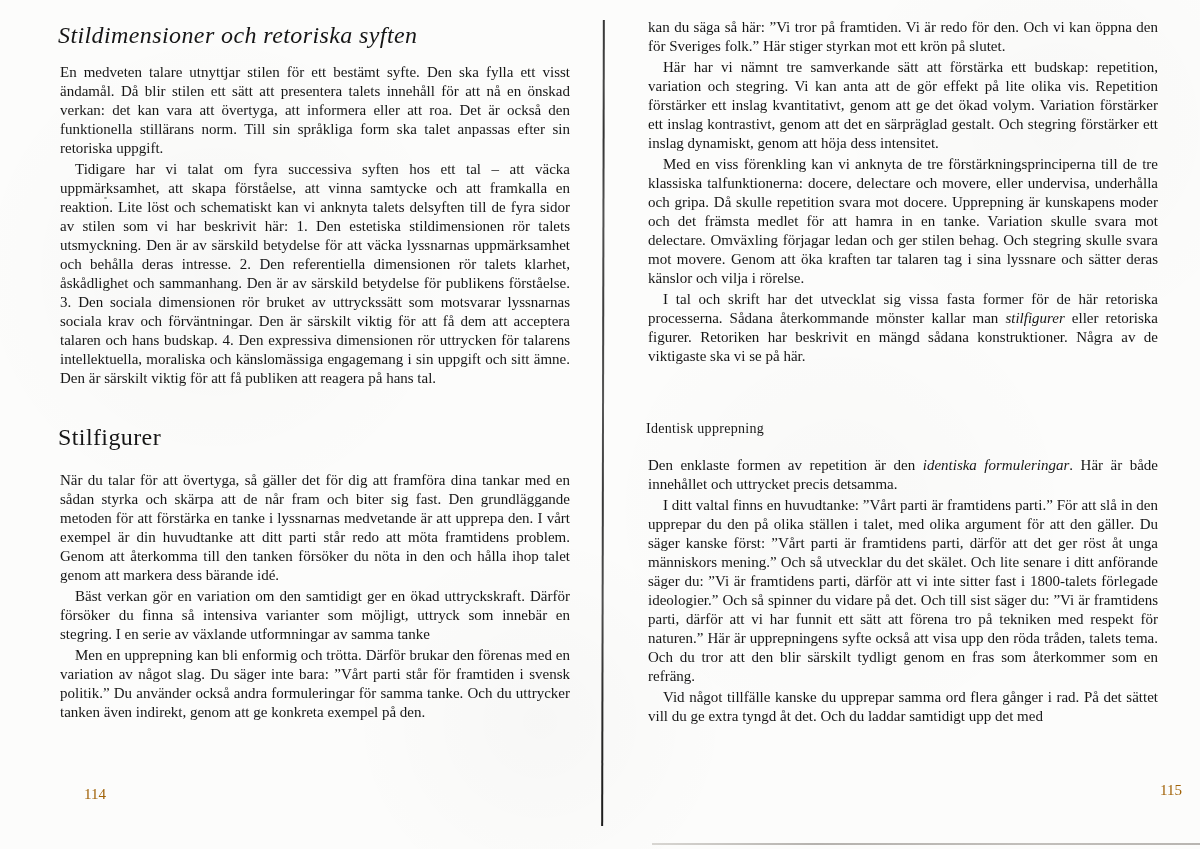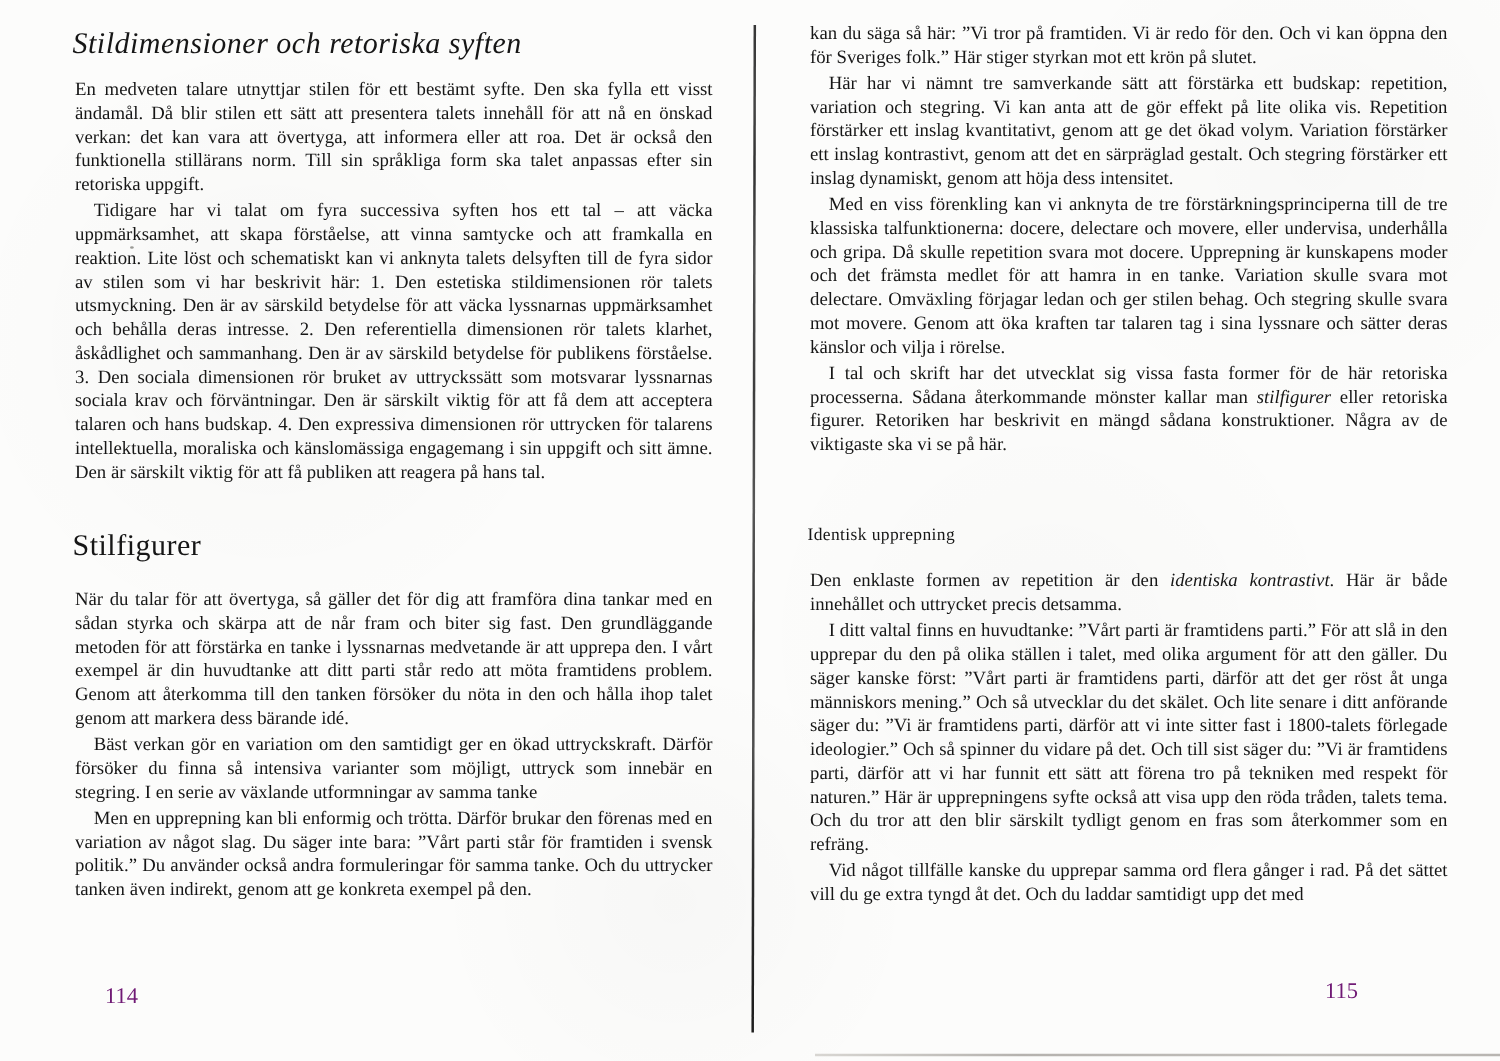--- a/index.html
+++ b/index.html
@@ -53,25 +53,25 @@
     font-weight: 400;
     letter-spacing: 0.3px;
     margin: 52px 0 16px 0;
     line-height: 22px;
   }
   p.body-par { margin: 2px; }
   p.body-par.indent { text-indent: 15px; }
   .it { font-style: italic; }
   .page-number {
     position: absolute;
-    font-size: 18px;
-    color: #701a75;
+    font-size: 15px;
+    color: #a16207;
   }
   .page-number.left-num  { left: 84px;   top: 786px; }
-  .page-number.right-num { left: 1060px; top: 782px; }
+  .page-number.right-num { left: 1160px; top: 782px; }
   .gutter {
     position: absolute;
     left: 602px;
     top: 20px;
     width: 2px;
     height: 806px;
     background: linear-gradient(to bottom,
       #1b1b1b 0%, #2c2c2c 8%, #151515 14%, #3a3a3a 24%, #222 36%,
       #414141 48%, #1d1d1d 60%, #383838 72%, #111 84%, #000 97%);
     transform: rotate(0.12deg);
@@ -104,21 +104,21 @@
   <p class="body-par indent"><span>Bäst verkan gör en variation om den samtidigt ger en ökad uttryckskraft. Därför försöker du finna så intensiva varianter som möjligt, uttryck som innebär en stegring. I en serie av växlande utformningar av samma tanke</span></p>
   <p class="body-par indent"><span>Men en upprepning kan bli enformig och trötta. Därför brukar den förenas med en variation av något slag. Du säger inte bara: ”Vårt parti står för framtiden i svensk politik.” Du använder också andra formuleringar för samma tanke. Och du uttrycker tanken även indirekt, genom att ge konkreta exempel på den.</span></p>
 </div>
 
 <div class="page right-page">
   <p class="body-par"><span>kan du säga så här: ”Vi tror på framtiden. Vi är redo för den. Och vi kan öppna den för Sveriges folk.” Här stiger styrkan mot ett krön på slutet.</span></p>
   <p class="body-par indent"><span>Här har vi nämnt tre samverkande sätt att förstärka ett budskap: repetition, variation och stegring. Vi kan anta att de gör effekt på lite olika vis. Repetition förstärker ett inslag kvantitativt, genom att ge det ökad volym. Variation förstärker ett inslag kontrastivt, genom att det en särpräglad gestalt. Och stegring förstärker ett inslag dynamiskt, genom att höja dess intensitet.</span></p>
   <p class="body-par indent"><span>Med en viss förenkling kan vi anknyta de tre förstärkningsprinciperna till de tre klassiska talfunktionerna: docere, delectare och movere, eller undervisa, underhålla och gripa. Då skulle repetition svara mot docere. Upprepning är kunskapens moder och det främsta medlet för att hamra in en tanke. Variation skulle svara mot delectare. Omväxling förjagar ledan och ger stilen behag. Och stegring skulle svara mot movere. Genom att öka kraften tar talaren tag i sina lyssnare och sätter deras känslor och vilja i rörelse.</span></p>
   <p class="body-par indent"><span>I tal och skrift har det utvecklat sig vissa fasta former för de här retoriska processerna. Sådana återkommande mönster kallar man </span><span class="it">stilfigurer</span><span> eller retoriska figurer. Retoriken har beskrivit en mängd sådana konstruktioner. Några av de viktigaste ska vi se på här.</span></p>
   <h2 class="sub-heading">Identisk upprepning</h2>
-  <p class="body-par"><span>Den enklaste formen av repetition är den </span><span class="it">identiska kontrastivt</span><span>. Här är både innehållet och uttrycket precis detsamma.</span></p>
+  <p class="body-par"><span>Den enklaste formen av repetition är den </span><span class="it">identiska formuleringar</span><span>. Här är både innehållet och uttrycket precis detsamma.</span></p>
   <p class="body-par indent"><span>I ditt valtal finns en huvudtanke: ”Vårt parti är framtidens parti.” För att slå in den upprepar du den på olika ställen i talet, med olika argument för att den gäller. Du säger kanske först: ”Vårt parti är framtidens parti, därför att det ger röst åt unga människors mening.” Och så utvecklar du det skälet. Och lite senare i ditt anförande säger du: ”Vi är framtidens parti, därför att vi inte sitter fast i 1800-talets förlegade ideologier.” Och så spinner du vidare på det. Och till sist säger du: ”Vi är framtidens parti, därför att vi har funnit ett sätt att förena tro på tekniken med respekt för naturen.” Här är upprepningens syfte också att visa upp den röda tråden, talets tema. Och du tror att den blir särskilt tydligt genom en fras som återkommer som en refräng.</span></p>
   <p class="body-par indent"><span>Vid något tillfälle kanske du upprepar samma ord flera gånger i rad. På det sättet vill du ge extra tyngd åt det. Och du laddar samtidigt upp det med</span></p>
 </div>
 
 <div class="page-number left-num">114</div>
 <div class="page-number right-num">115</div>
 
 <div class="gutter"></div>
 <div class="scan-line"></div>
 <div class="speck s1"></div>

